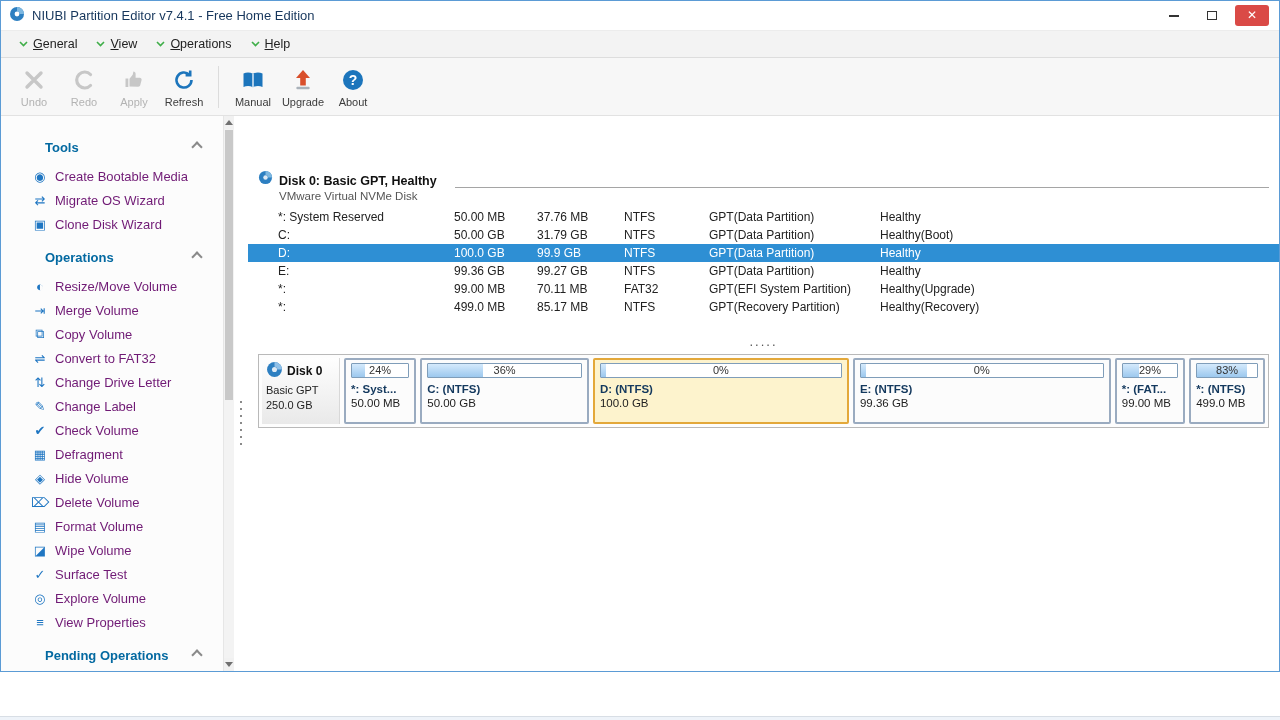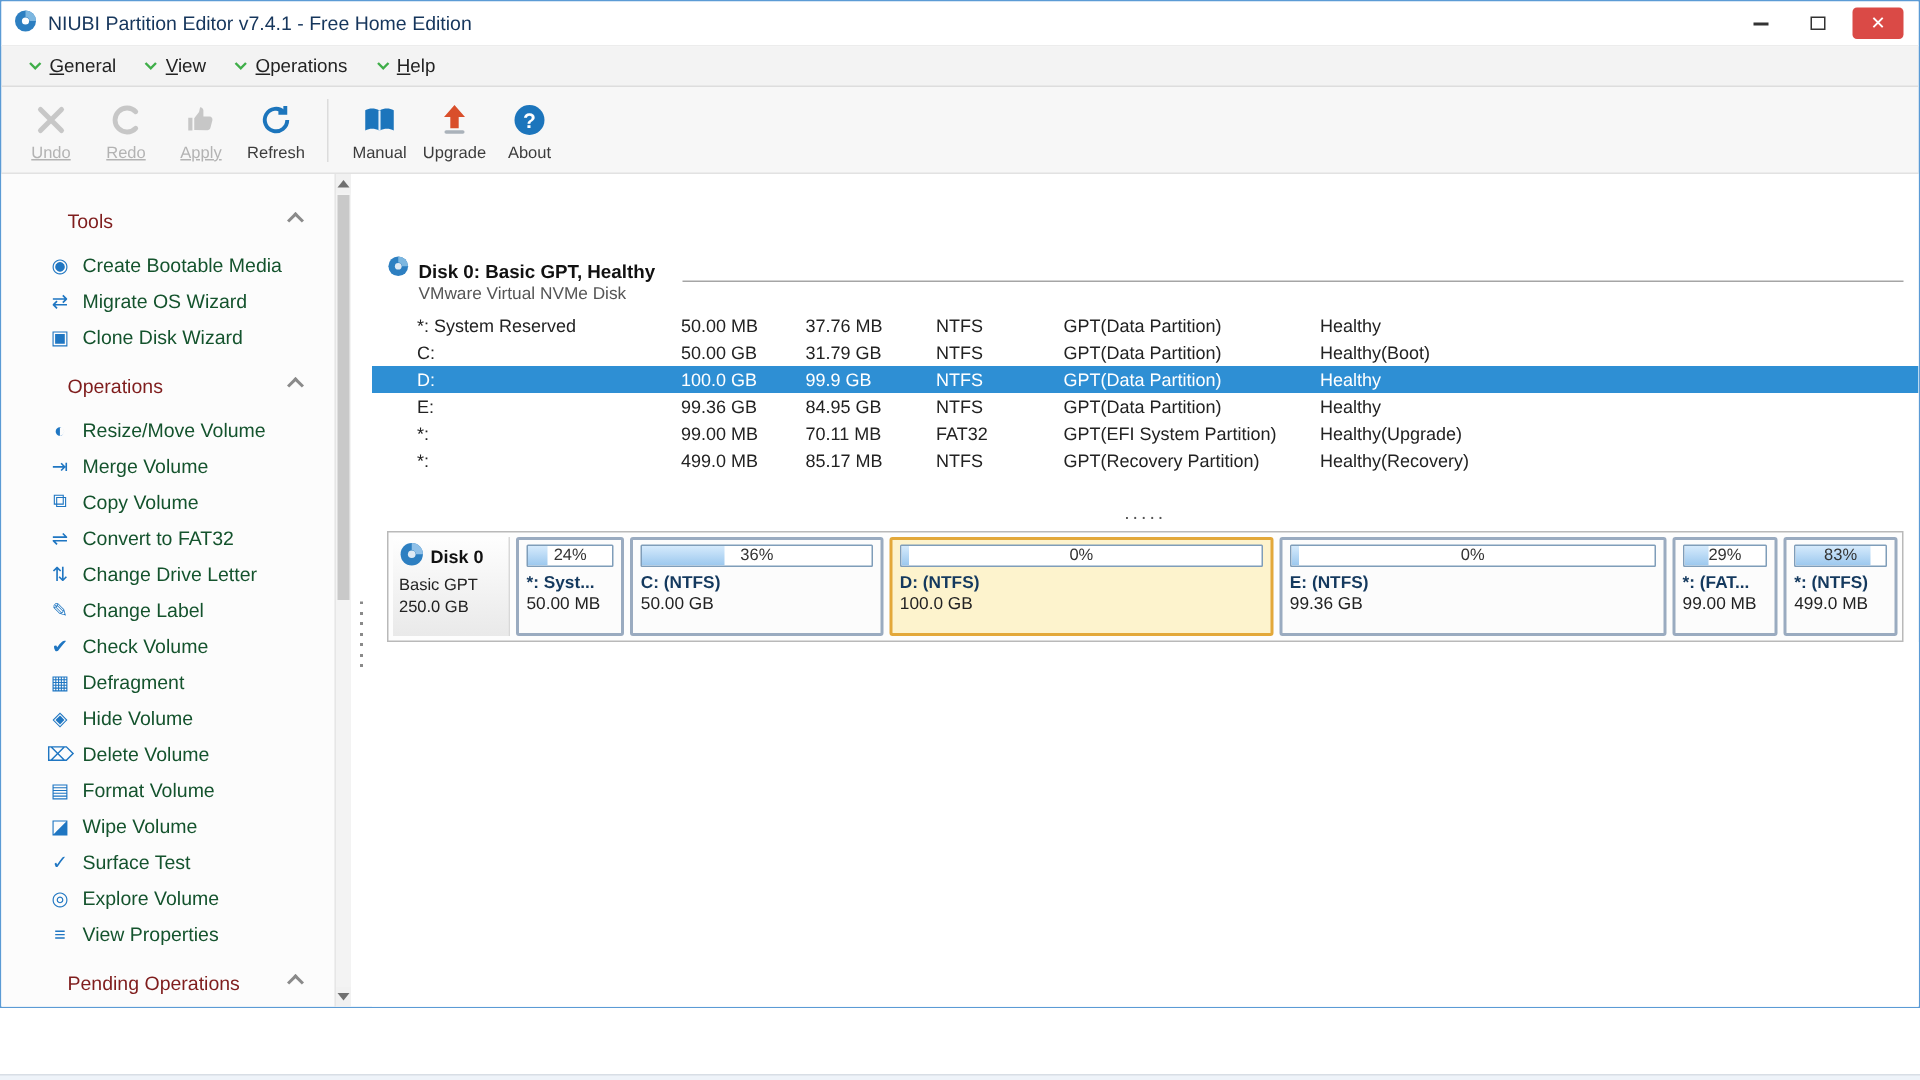--- a/index.html
+++ b/index.html
@@ -25,33 +25,33 @@
   .menubar { height: 27px; background: #f3f3f3; border-bottom: 1px solid #dddddd; display: flex; align-items: center; padding-left: 12px; }
   .menu-item { display: flex; align-items: center; gap: 5px; padding: 0 13px 0 6px; height: 100%; }
   .menu-chevron { display: flex; align-items: center; }
   .menu-label { font-size: 12.5px; color: #222; display: inline-block; }
   .menu-label::first-letter { text-decoration: underline; }
 
   .toolbar { height: 58px; background: #f7f7f7; border-bottom: 1px solid #e2e2e2; display: flex; align-items: center; padding-left: 8px; }
   .tbtn { width: 50px; height: 54px; display: flex; flex-direction: column; align-items: center; justify-content: center; gap: 2px; }
   .tbtn .ticon { height: 28px; display: flex; align-items: center; justify-content: center; }
   .tbtn .tlabel { font-size: 11px; color: #3c3c3c; white-space: nowrap; }
-  .tbtn.disabled .tlabel { color: #b3b3b3; text-decoration: underline; }
+  .tbtn.disabled .tlabel { color: #b3b3b3; }
   .tsep { width: 1px; height: 42px; background: #dcdcdc; margin: 0 9px; }
 
   
   .content { flex: 1; display: flex; min-height: 0; background: #fff; }
 
   .sidebar { flex: 0 0 222px; width: 222px; padding: 10px 0 0 30px; overflow: hidden; background: #fcfcfc; }
   .section-header { display: flex; align-items: center; height: 22px; margin: 10px 0 6px 0; padding-left: 14px; }
-  .section-title { font-weight: normal; font-size: 13px; color: #7f1d1d; }
+  .section-title { font-weight: bold; font-size: 13px; color: #0369a1; }
   .chev-up { margin-left: auto; margin-right: 22px; width: 8px; height: 8px; border-left: 2px solid #8a8a8a; border-top: 2px solid #8a8a8a; transform: rotate(45deg); }
   .side-item { display: flex; align-items: center; height: 24px; }
   .side-icon { width: 18px; color: #1f76c2; font-size: 13px; text-align: center; margin-right: 6px; }
-  .side-label { font-size: 13px; color: #14532d; white-space: nowrap; }
+  .side-label { font-size: 13px; color: #701a75; white-space: nowrap; }
 
   .sidebar-scroll { flex: 0 0 11px; width: 11px; background: #f3f3f3; border-left: 1px solid #e6e6e6; display: flex; flex-direction: column; }
   .scroll-arrow { height: 13px; display: flex; align-items: center; justify-content: center; background: #f1f1f1; }
   .scroll-arrow.up::after { content: ""; border: 4px solid transparent; border-bottom: 5px solid #707070; margin-bottom: 4px; }
   .scroll-arrow.down::after { content: ""; border: 4px solid transparent; border-top: 5px solid #707070; margin-top: 4px; }
   .scroll-thumb { background: #c9c9c9; height: 270px; margin: 1px; }
   .scroll-track { flex: 1; }
 
   .vsplitter { flex: 0 0 14px; width: 14px; background: #fff; }
   .vdots { width: 2px; height: 46px; margin: 285px auto 0 auto; background-image: repeating-linear-gradient(#8a8a8a 0 2px, transparent 2px 7px); }
@@ -373,21 +373,21 @@
                 <div class="c capacity">100.0 GB</div>
                 <div class="c free_space">99.9 GB</div>
                 <div class="c file_system">NTFS</div>
                 <div class="c type">GPT(Data Partition)</div>
                 <div class="c status">Healthy</div>
                 <div class="c filler"></div>
               </div>
               <div class="vrow">
                 <div class="c volume">E:</div>
                 <div class="c capacity">99.36 GB</div>
-                <div class="c free_space">84.95 GB</div>
+                <div class="c free_space">99.27 GB</div>
                 <div class="c file_system">NTFS</div>
                 <div class="c type">GPT(Data Partition)</div>
                 <div class="c status">Healthy</div>
                 <div class="c filler"></div>
               </div>
               <div class="vrow">
                 <div class="c volume">*:</div>
                 <div class="c capacity">99.00 MB</div>
                 <div class="c free_space">70.11 MB</div>
                 <div class="c file_system">FAT32</div>

